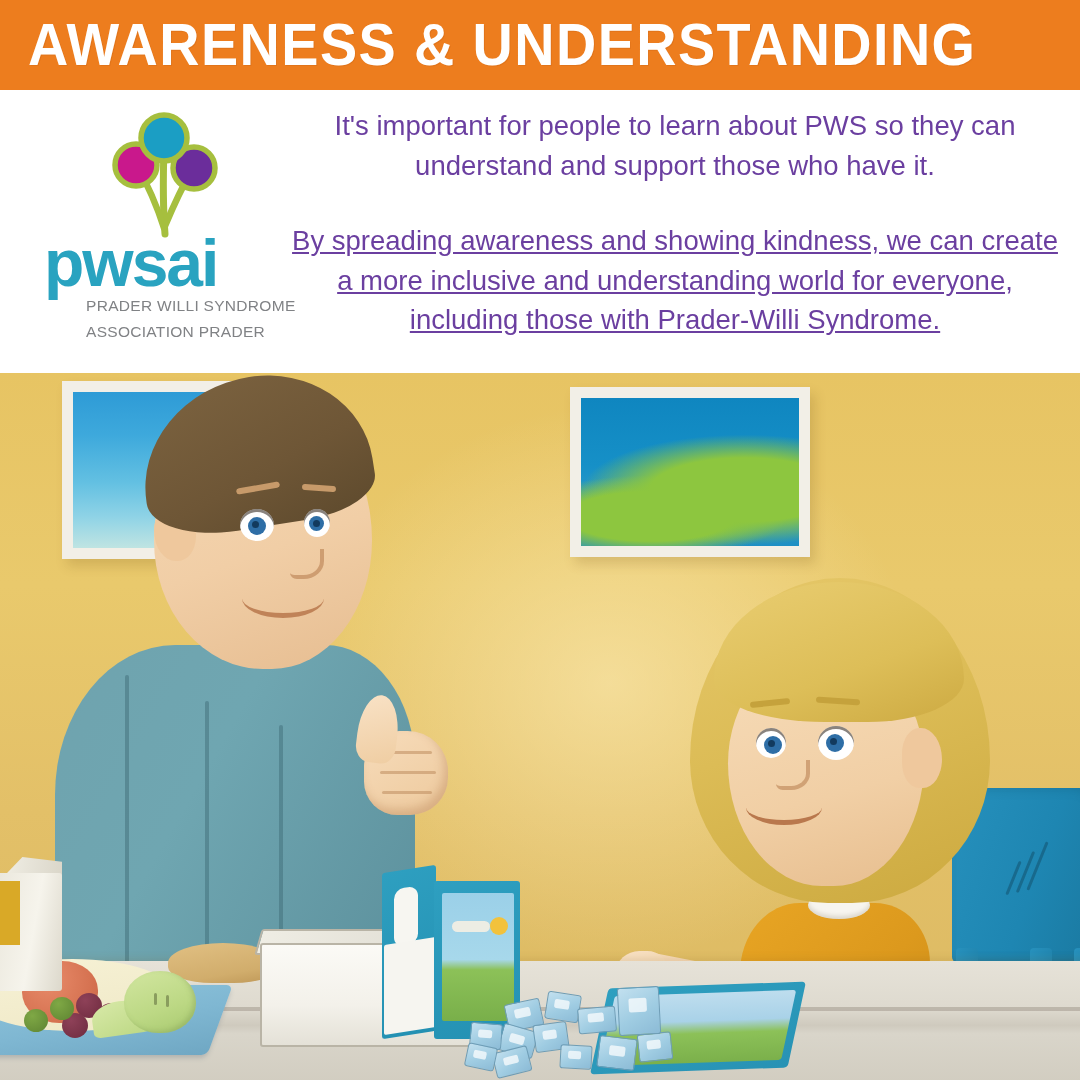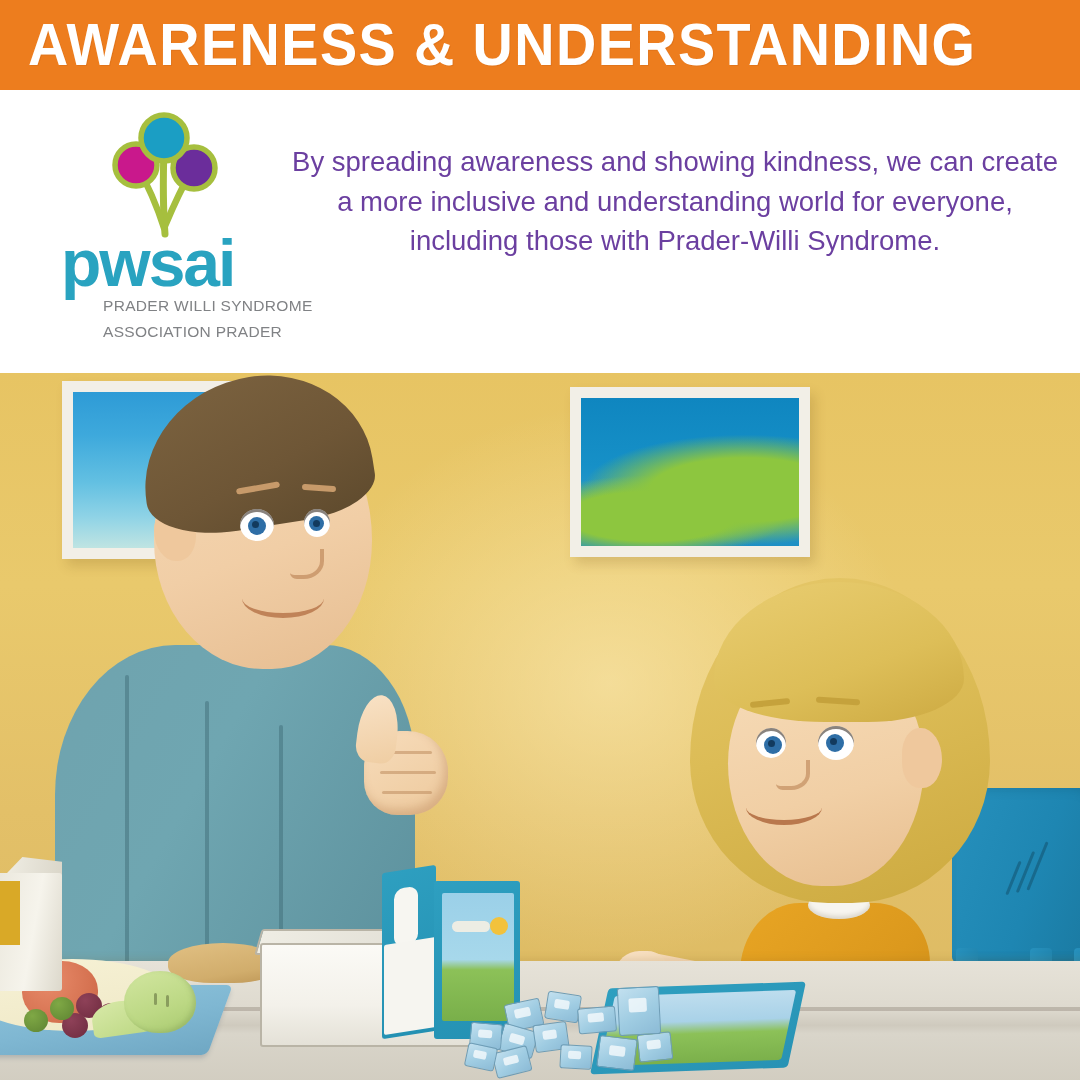--- a/index.html
+++ b/index.html
@@ -61,21 +61,21 @@
   }
   .logo-mark {
     position: absolute;
     left: 55px;
     top: 0px;
     width: 140px;
     height: 130px;
   }
   .logo-word {
     position: absolute;
-    left: 17px;
+    left: 0;
     top: 128px;
     width: 240px;
     text-align: left;
   }
   .logo-pwsai {
     display: block;
     color: #29A3C0;
     font-family: "Liberation Sans", sans-serif;
     font-weight: bold;
     font-size: 66px;
@@ -101,21 +101,21 @@
     left: 290px;
     top: 16px;
     width: 770px;
     text-align: center;
     color: #6B3FA0;
     font-family: "Liberation Sans", sans-serif;
     font-size: 27.5px;
     line-height: 1.44;
   }
   .copy p { margin: 0; }
-  .copy .p2 { margin-top: 36px; }
+  .copy .p2 { margin-top: 36px; text-decoration: underline; }
 
   
   .scene {
     position: absolute;
     left: 0; top: 373px;
     width: 1080px;
     height: 707px;
     overflow: hidden;
     background: linear-gradient(180deg,#E7C463 0%, #E9C96C 30%, #E3C068 62%, #DBB962 100%);
   }
@@ -578,20 +578,21 @@
         </svg>
       </div>
       <div class="logo-word">
         <span class="logo-pwsai">pwsai</span>
         <span class="logo-sub">PRADER WILLI SYNDROME</span>
         <span class="logo-sub">ASSOCIATION PRADER</span>
       </div>
     </div>
 
     <div class="copy">
+      <p class="p1">It's important for people to learn about PWS so they can understand and support those who have it.</p>
       <p class="p2">By spreading awareness and showing kindness, we can create a more inclusive and understanding world for everyone, including those with Prader-Willi Syndrome.</p>
     </div>
   </div>
 
   <div class="scene">
 
     <div class="wall-glow"></div>
 
     <div class="frame frame-left">
       <div class="art"></div>

